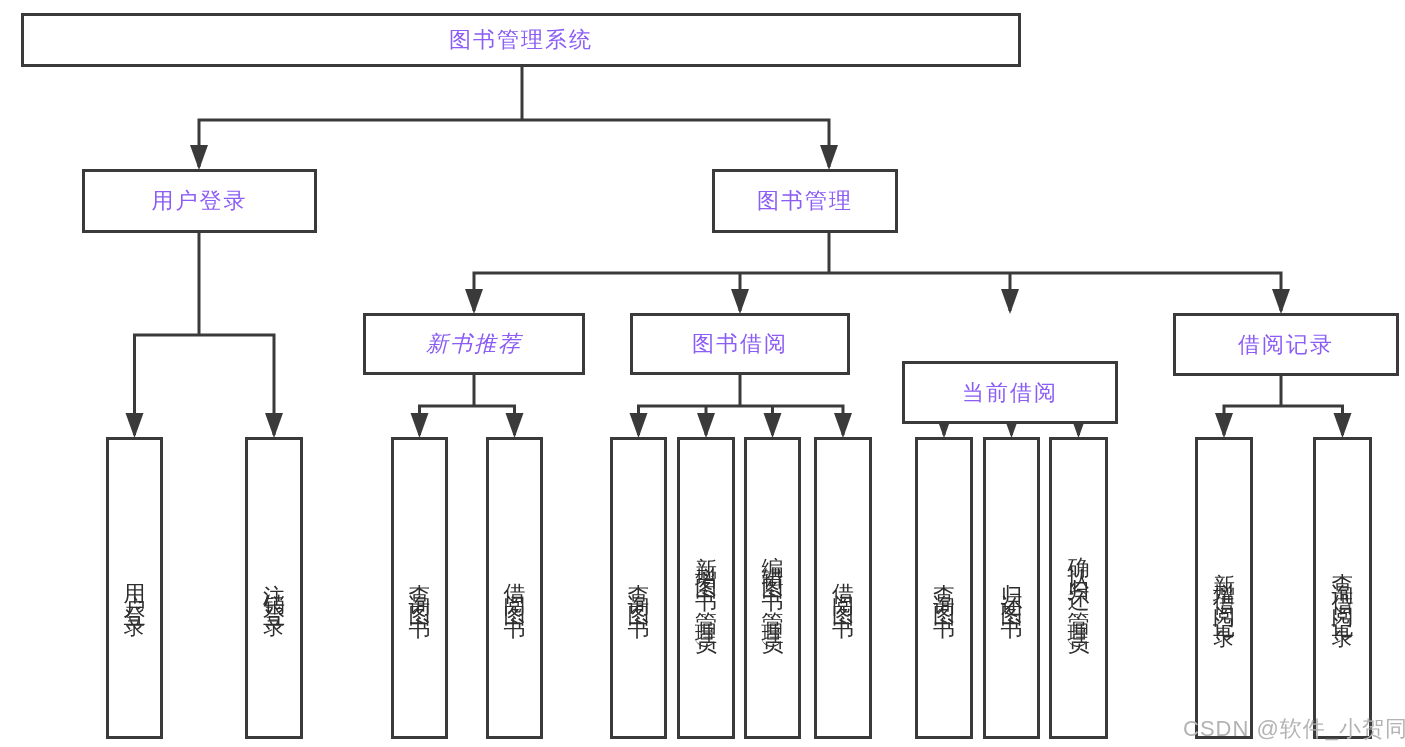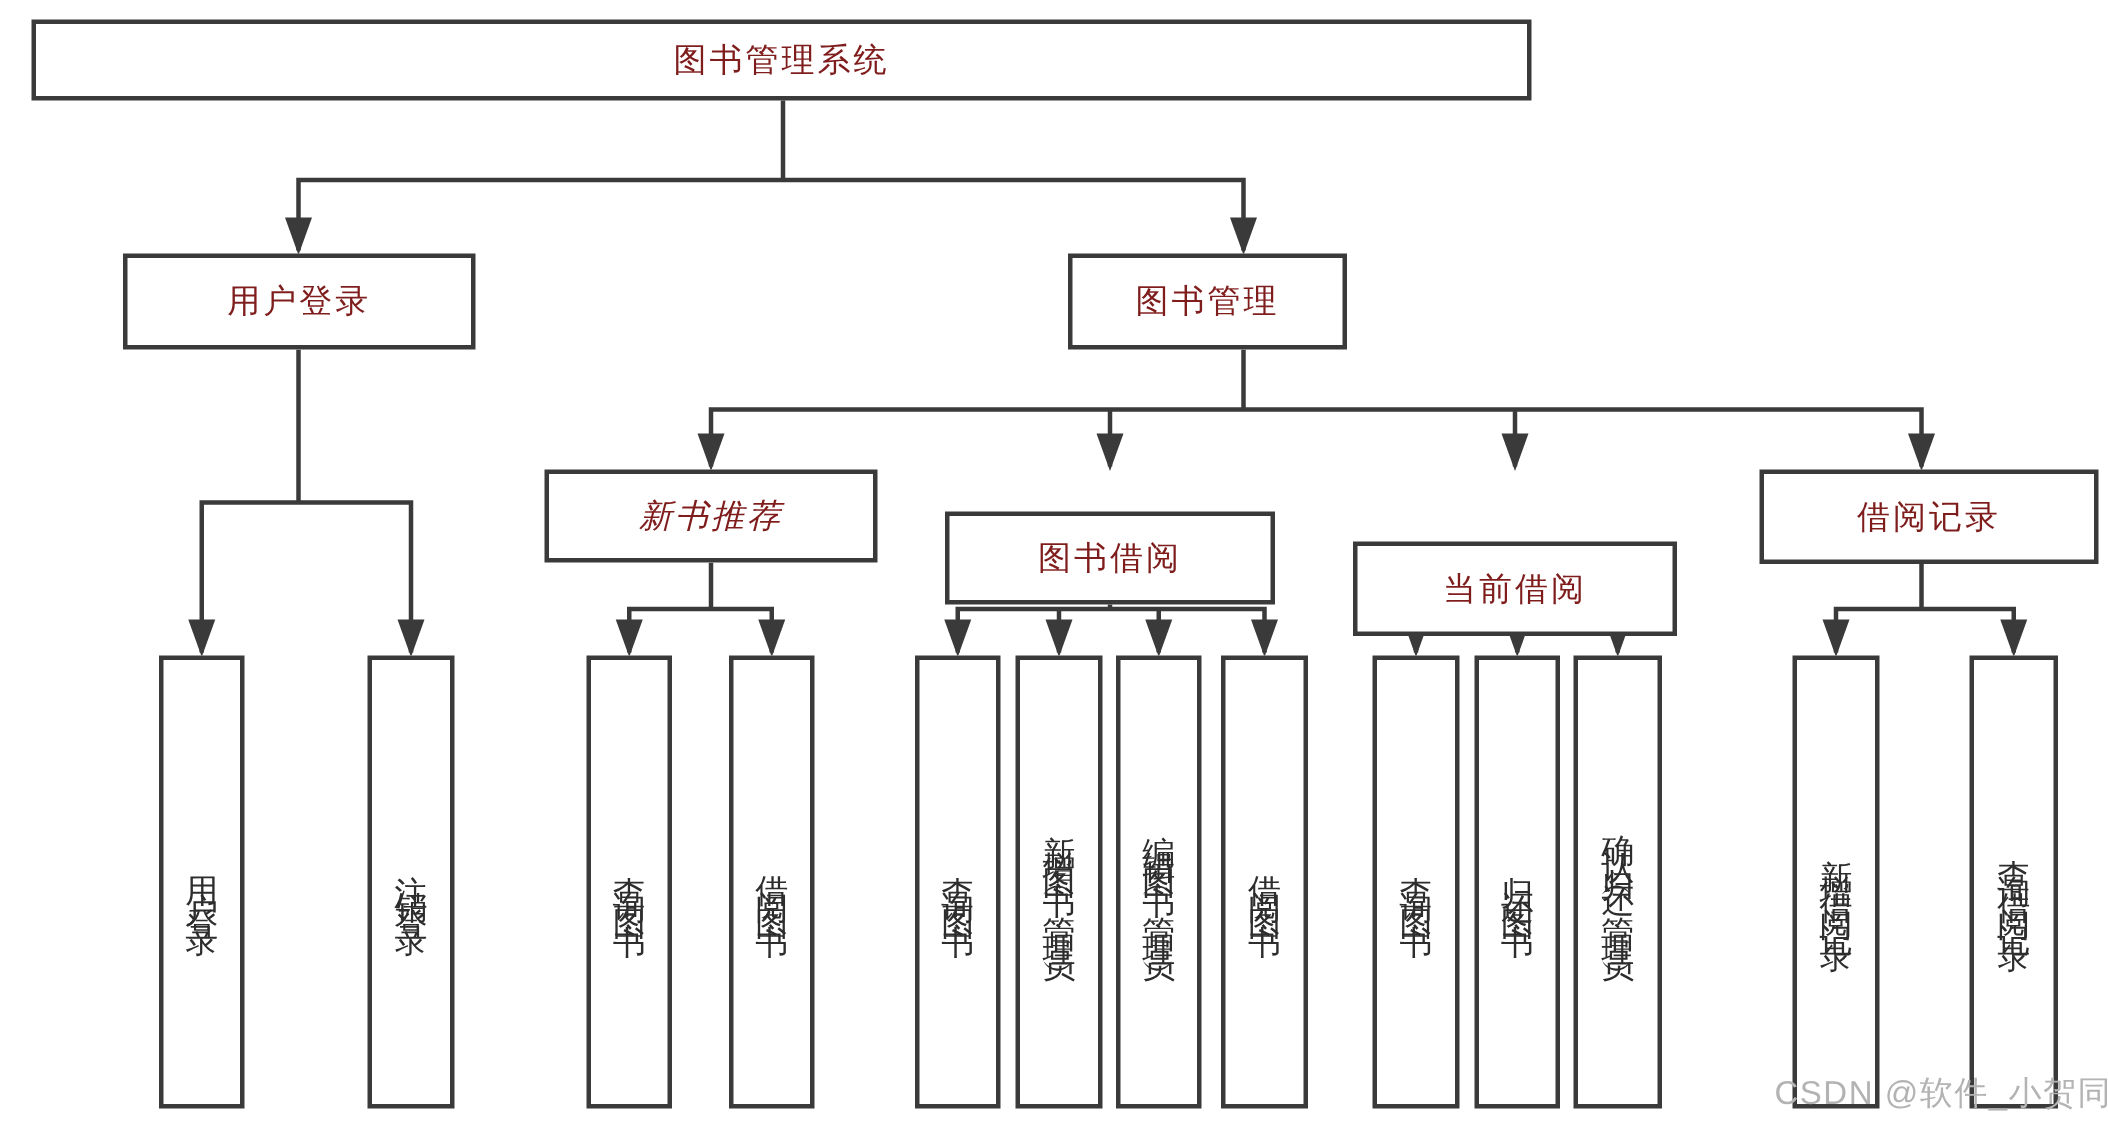--- a/index.html
+++ b/index.html
@@ -16,21 +16,21 @@
     border: 3px solid #3a3a3a;
     display: flex;
     align-items: center;
     justify-content: center;
     z-index: 2;
     color: #2d2d2d;
   }
   .node .h-label {
     font-size: 22px;
     letter-spacing: 2px;
-    color: #7f1d1d;
+    color: #8b5cf6;
     white-space: nowrap;
   }
   .node .v-label {
     writing-mode: vertical-rl;
     text-orientation: mixed;
     font-size: 22px;
     letter-spacing: 11px;
     line-height: 1;
     color: #2d2d2d;
     white-space: nowrap;
@@ -133,21 +133,21 @@
   <div class="node" style="left:82px; top:169px; width:235px; height:64px;">
     <span class="h-label">用户登录</span>
   </div>
   <div class="node" style="left:712px; top:169px; width:186px; height:64px;">
     <span class="h-label">图书管理</span>
   </div>
 
   <div class="node" style="left:363px; top:313px; width:222px; height:62px;font-style:italic;">
     <span class="h-label">新书推荐</span>
   </div>
-  <div class="node" style="left:630px; top:313px; width:220px; height:62px;margin-top:28px;">
+  <div class="node" style="left:630px; top:313px; width:220px; height:62px;">
     <span class="h-label">图书借阅</span>
   </div>
   <div class="node" style="left:902px; top:313px; width:216px; height:63px;margin-top:48px;">
     <span class="h-label">当前借阅</span>
   </div>
   <div class="node" style="left:1173px; top:313px; width:226px; height:63px;">
     <span class="h-label">借阅记录</span>
   </div>
 
   <div class="node" style="left:106px; top:437px; width:57px; height:302px;">

